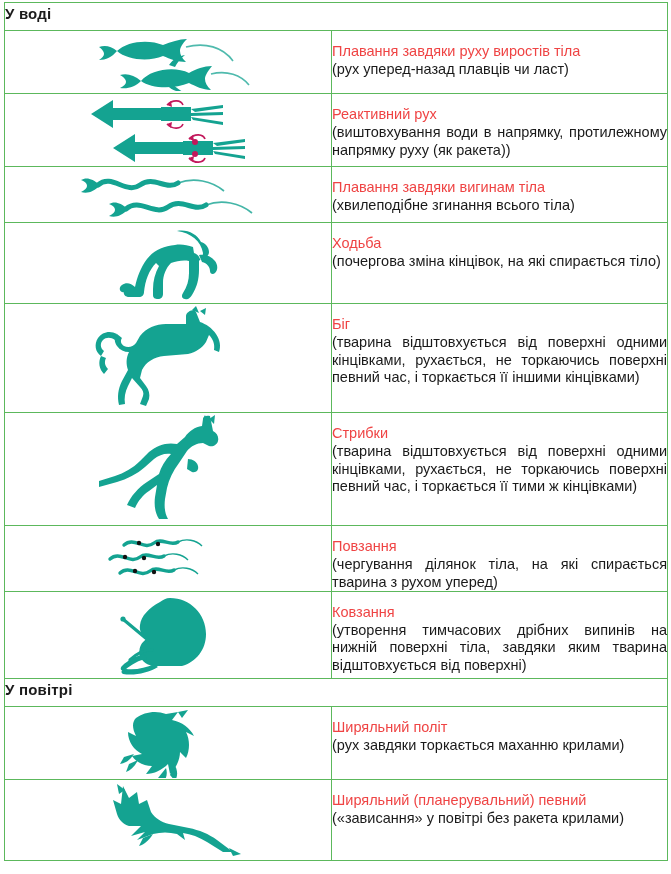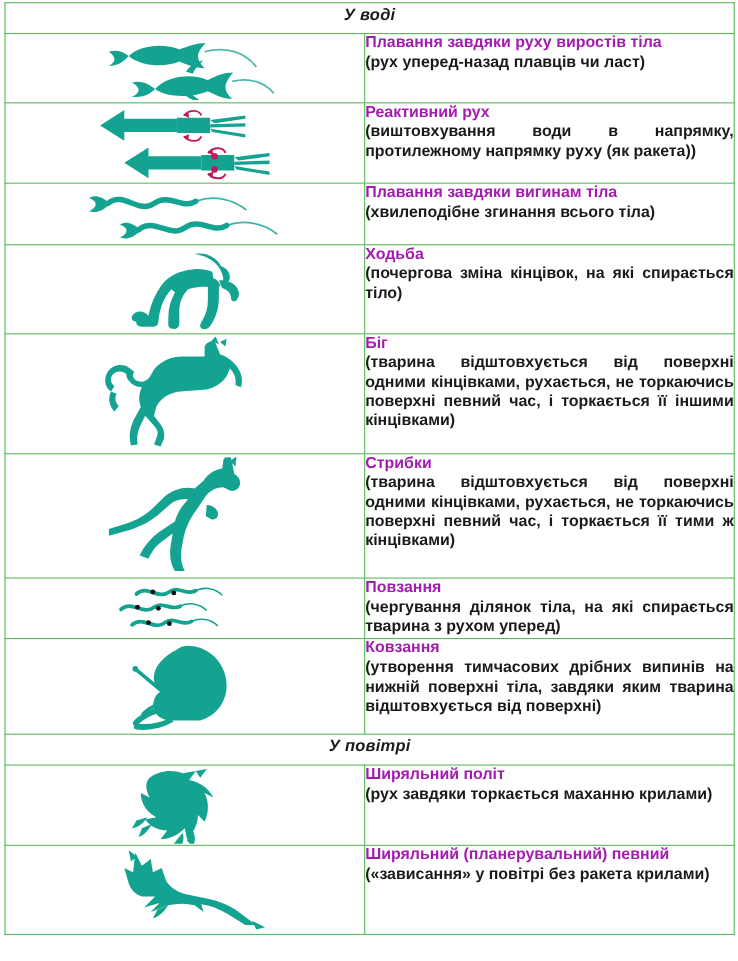--- a/index.html
+++ b/index.html
@@ -30,22 +30,20 @@
 
   table.movement-table td {
     border: 1.6px solid #5cb85c;
     padding: 0;
     vertical-align: top;
     background: #ffffff;
   }
 
   
   tr.section-row td {
-    text-align: center;
-    font-style: italic;
     font-weight: 600;
     font-size: 15px;
     color: #1b1b1b;
     padding: 2px 0 3px 0;
     letter-spacing: 0.2px;
   }
 
   
   td.icon-cell {
     width: 327px;
@@ -61,34 +59,33 @@
   }
   td.icon-cell svg {
     display: block;
   }
 
   
   td.text-cell {
     padding: 3px 6px 5px 7px;
   }
   .mv-title {
-    font-weight: bold;
+    font-weight: normal;
     font-size: 14.5px;
     line-height: 1.18;
-    color: #a21caf;
-    margin: 0 0 1px 0;
+    color: #ef4444;
+    margin: 12px 0 1px 0;
   }
   .mv-desc {
     font-size: 14.5px;
     line-height: 1.2;
     color: #1a1a1a;
     margin: 0;
     text-align: justify;
     text-justify: inter-word;
-    font-weight: bold;
   }
   .mv-desc.nojust { text-align: left; }
 </style>
 </head>
 <body>
 
 <div class="table-wrap">
   <table class="movement-table">
     <colgroup>
         <col style="width:327px">

